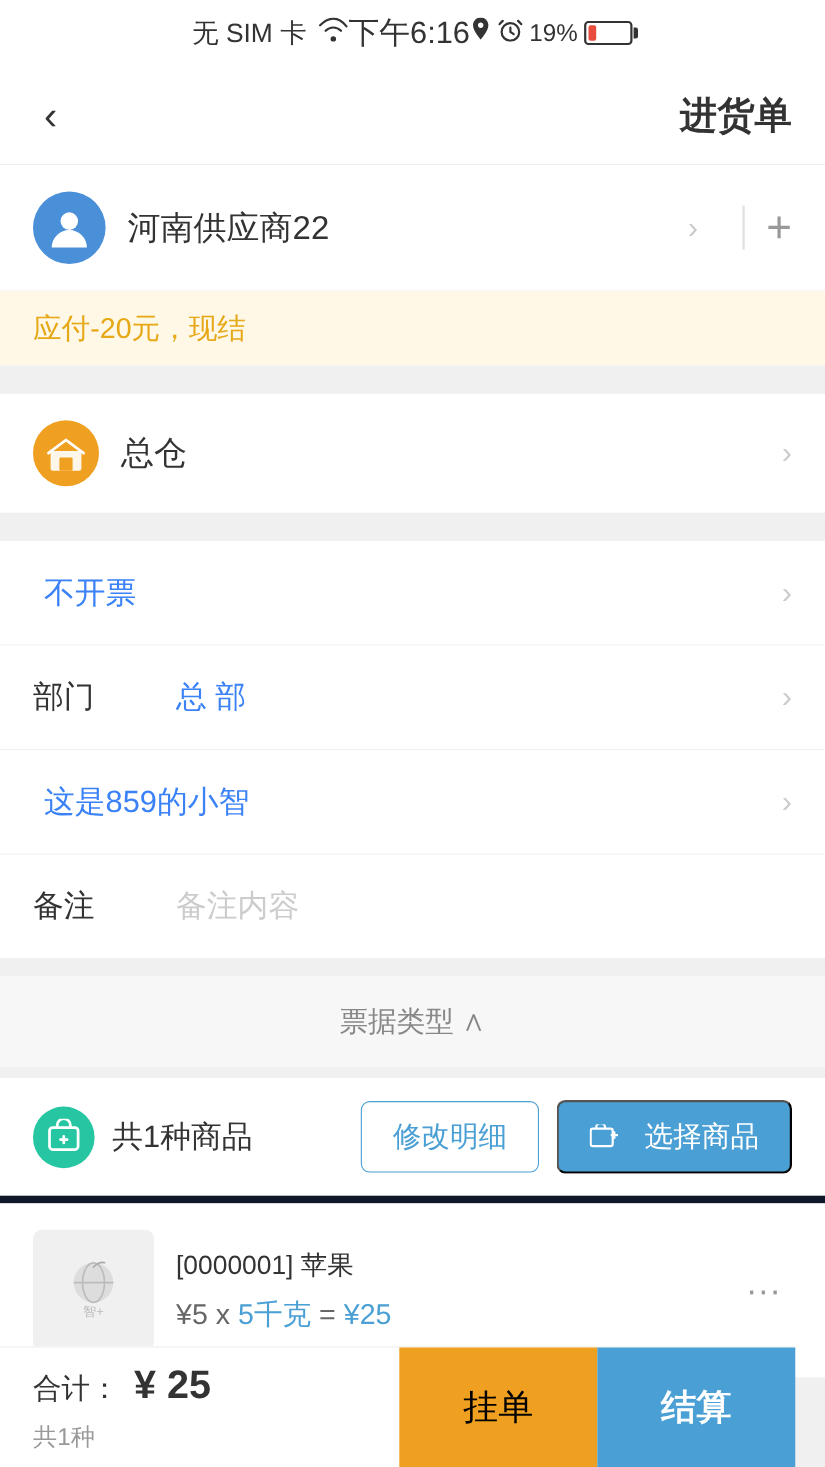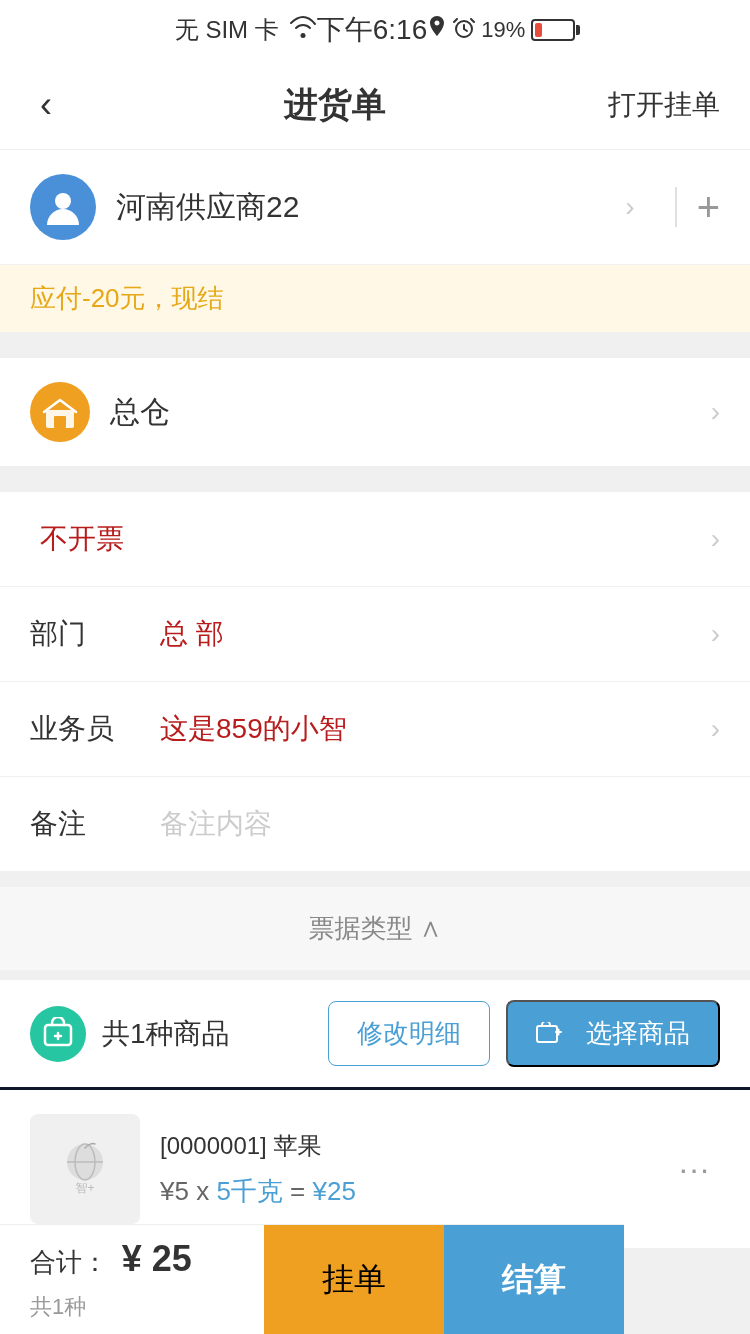--- a/index.html
+++ b/index.html
@@ -184,42 +184,42 @@
     .form-row:last-child { border-bottom: none; }
     .form-label {
       font-size: 28px;
       color: #333;
       width: 120px;
       flex-shrink: 0;
     }
     .form-value {
       flex: 1;
       font-size: 28px;
-      color: #b91c1c;
+      color: #3b82f6;
       padding-left: 10px;
     }
     .form-value.placeholder { color: #ccc; }
 
     
     .collapse-btn {
       text-align: center;
       padding: 24px;
       font-size: 26px;
       color: #888;
       background: #f7f7f7;
       cursor: pointer;
     }
 
     
     .products-header {
       display: flex;
       align-items: center;
       padding: 20px 30px;
       background: #fff;
-      border-bottom: 3px solid #0f172a;
+      border-bottom: 7px solid #0f172a;
     }
     .product-count-icon {
       width: 56px;
       height: 56px;
       border-radius: 50%;
       background: #26c6a2;
       display: flex;
       align-items: center;
       justify-content: center;
       margin-right: 16px;
@@ -286,21 +286,21 @@
       color: #999;
       font-size: 32px;
       padding: 10px;
     }
 
     
     .bottom-bar {
       position: fixed;
       bottom: 0;
       left: 0;
-      width: 624px;
+      width: 723px;
       height: 110px;
       background: #fff;
       display: flex;
       align-items: center;
       border-top: 1px solid #eee;
     }
     .total-section {
       flex: 1;
       padding: 0 30px;
     }
@@ -381,21 +381,20 @@
     <span>19%</span>
     <div class="battery-icon">
       <div class="battery-fill"></div>
     </div>
   </div>
 </div>
 
 <div class="nav-bar">
   <span class="nav-back">‹</span>
   <span class="nav-title">进货单</span>
-  <span class="nav-action">打开挂单</span>
 </div>
 
 <div class="content pb">
 
   <div class="section">
     <div class="supplier-row">
       <div class="supplier-avatar">
         <svg viewBox="0 0 40 40" fill="none">
           <circle cx="20" cy="14" r="8" fill="#fff"></circle>
           <path d="M4 38c0-8.8 7.2-16 16-16s16 7.2 16 16" fill="#fff"></path>
@@ -431,21 +430,20 @@
     <div class="form-row">
       <span class="form-value">不开票</span>
       <span class="arrow-right">›</span>
     </div>
     <div class="form-row">
       <span class="form-label">部门</span>
       <span class="form-value">总 部</span>
       <span class="arrow-right">›</span>
     </div>
     <div class="form-row">
-      <span class="form-label">业务员</span>
       <span class="form-value">这是859的小智</span>
       <span class="arrow-right">›</span>
     </div>
     <div class="form-row">
       <span class="form-label">备注</span>
       <span class="form-value placeholder">备注内容</span>
     </div>
   </div>
 
   <div class="collapse-btn">票据类型 ∧</div>

